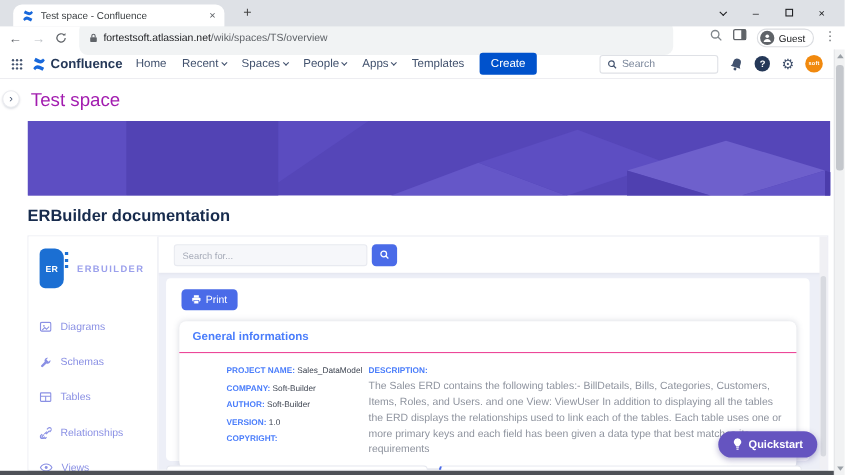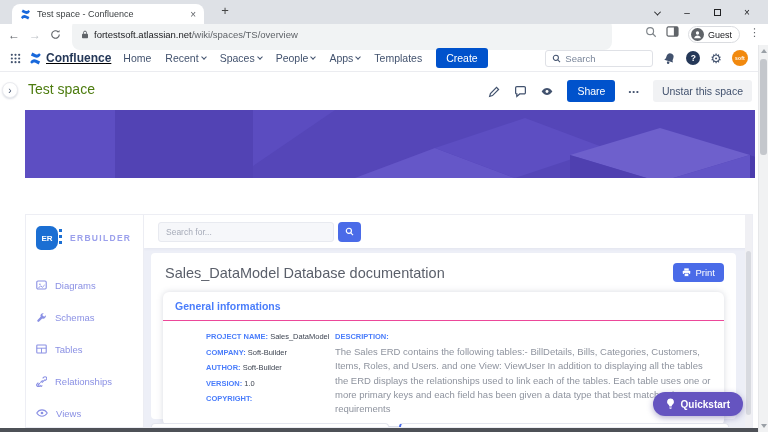--- a/index.html
+++ b/index.html
@@ -25,54 +25,54 @@
   .urlpill { width:540px; height:31px; background:#F1F3F4; border-radius:8px; display:flex; align-items:center; gap:5px; padding:0 9px; margin-left:2px; }
   .url { font-size:9.5px; white-space:nowrap; overflow:hidden; }
   .url .domain { color:#202124; } .url .path { color:#5F6368; }
   .abar-right { margin-left:auto; display:flex; align-items:flex-start; gap:9px; }
   .guest-pill { display:flex; align-items:center; gap:4px; border:1px solid #DADCE0; border-radius:9px; padding:1px 7px 1px 2px; }
   .guest-av { width:13px; height:13px; border-radius:50%; background:#5F6368; display:flex; align-items:center; justify-content:center; }
   .guest-label { font-size:9px; color:#202124; }
 
   
   .conf-nav { height:27px; background:#fff; border-bottom:1px solid #EBECF0; display:flex; align-items:center; padding:0 10px; margin-right:10px; }
-  .conf-logo { display:flex; align-items:center; gap:4px; margin:0 12px 0 8px;text-decoration:underline; }
+  .conf-logo { display:flex; align-items:center; gap:4px; margin:0 12px 0 8px; }
   .conf-logo b { font-size:12px; color:#253858; font-weight:700; }
   .conf-menu { display:flex; align-items:center; gap:14px; font-size:10.5px; color:#42526E; }
   .conf-item { display:flex; align-items:center; gap:3px; cursor:default; }
   .caret { width:4px; height:4px; border-right:1.2px solid #42526E; border-bottom:1.2px solid #42526E; transform:rotate(45deg); margin-top:-2px; }
   .create-btn { background:#0052CC; color:#fff; font-size:10.5px; padding:4px 10px; border-radius:3px; border:none; margin-left:14px; }
   .conf-right { margin-left:auto; display:flex; align-items:center; gap:10px; }
   .conf-search { width:108px; height:17px; border:1px solid #DFE1E6; border-radius:3px; display:flex; align-items:center; gap:4px; padding:0 6px; }
   .conf-search input { border:none; outline:none; width:80px; font-size:9.5px; color:#42526E; background:transparent; }
   .conf-search input::placeholder { color:#7A869A; }
   .help-circle { width:14px; height:14px; border-radius:50%; background:#253858; color:#fff; font-size:8.5px; font-weight:700; display:flex; align-items:center; justify-content:center; }
   .conf-avatar { width:16px; height:16px; border-radius:50%; background:#F1890E; color:#fff; font-size:5px; font-weight:700; display:flex; align-items:center; justify-content:center; letter-spacing:.2px; }
 
   
   .page { position:absolute; top:72px; left:0; right:10px; bottom:0; background:#fff; }
   .page-header { position:relative; height:38px; }
   .expand-btn { position:absolute; left:2px; top:10px; width:16px; height:16px; border-radius:50%; background:#fff;
                 border:1px solid #EBECF0; box-shadow:0 1px 2px rgba(9,30,66,.15); color:#42526E; font-size:10px;
                 display:flex; align-items:center; justify-content:center; }
-  .space-title { position:absolute; left:28px; top:9px; font-size:14px; font-weight:500; color:#4d7c0f; }
+  .space-title { position:absolute; left:28px; top:9px; font-size:17px; font-weight:500; color:#a21caf; }
   .header-actions { position:absolute; right:6px; top:8px; display:flex; align-items:center; gap:13px; }
   .share-btn { background:#0052CC; color:#fff; font-size:10.5px; padding:5px 10px; border-radius:3px; border:none; }
   .more-dots { font-size:8px; color:#42526E; letter-spacing:1px; }
   .unstar-btn { background:#F1F2F4; color:#42526E; font-size:10.5px; padding:5px 9px; border-radius:3px; border:none; }
 
   .banner { position:absolute; left:25px; top:38px; width:730px; height:68px; overflow:hidden; }
 
   .content-heading { position:absolute; left:25px; top:116px; font-size:15px; font-weight:700; color:#172B4D; }
 
   
   .app { position:absolute; left:25px; top:142px; width:728px; bottom:4px; display:flex; border:1px solid #EDEEF4; background:#fff; }
   .app-sidebar { width:118px; background:#fff; border-right:1px solid #ECEDF3; padding:11px 10px; flex-shrink:0; }
   .brand-row { display:flex; align-items:center; gap:6px; }
-  .er-badge { width:22px; height:24px; background:#1B6FD3; border-radius:5px 8px 8px 5px; color:#fff; font-size:8px; font-weight:700;
+  .er-badge { width:22px; height:36px; background:#1B6FD3; border-radius:5px 8px 8px 5px; color:#fff; font-size:8px; font-weight:700;
               display:flex; align-items:center; justify-content:center; position:relative; }
   .er-badge::after { content:""; position:absolute; right:-4px; top:3px; width:3px; height:17px;
                      background:repeating-linear-gradient(#1B6FD3 0 3px, transparent 3px 6px); }
   .brand-name { font-size:8.5px; color:#9BA0EC; letter-spacing:1.3px; font-weight:700; }
   .side-menu { margin-top:30px; }
   .side-item { display:flex; gap:8px; color:#8A90E4; font-size:9.5px; margin-bottom:21px; }
 
   .app-main { flex:1; background:#EDEFF7; position:relative; overflow:hidden; }
   .app-searchbar { height:33px; background:#fff; box-shadow:0 1px 3px rgba(60,70,110,.06); display:flex; align-items:center; padding:0 14px; }
   .app-search-input { width:176px; height:20px; background:#F6F7FA; border:1px solid #E8EAF0; border-radius:3px;
@@ -251,58 +251,38 @@
     <span class="help-circle">?</span>
     <span style="font-size:13px;color:#42526E;line-height:1;">⚙</span>
     <span class="conf-avatar">soft</span>
   </div>
 </div>
 
 <div class="page">
   <div class="page-header">
     <div class="expand-btn">›</div>
     <div class="space-title">Test space</div>
-    <div class="header-actions">
-      <span style="display:flex;">
-        <svg width="13" height="13" viewBox="0 0 16 16">
-            <path d="M2 14l1-3.5L10.5 3l2.5 2.5L5.5 13 2 14z" fill="none" stroke="#42526E" stroke-width="1.5"></path>
-          </svg>
-      </span>
-      <span style="display:flex;">
-        <svg width="13" height="13" viewBox="0 0 16 16">
-            <path d="M2 3.5A1.5 1.5 0 0 1 3.5 2h9A1.5 1.5 0 0 1 14 3.5v6a1.5 1.5 0 0 1-1.5 1.5H7l-3.5 3v-3h-.5A1.5 1.5 0 0 1 2 9.5z" fill="none" stroke="#42526E" stroke-width="1.5"></path>
-          </svg>
-      </span>
-      <span style="display:flex;">
-        <svg width="14" height="13" viewBox="0 0 16 16">
-            <path d="M1.5 8S4 3.8 8 3.8 14.5 8 14.5 8 12 12.2 8 12.2 1.5 8 1.5 8z" fill="#42526E"></path>
-            <circle cx="8" cy="8" r="1.8" fill="#fff"></circle>
-          </svg>
-      </span>
-      <button class="share-btn">Share</button>
-      <span class="more-dots">•••</span>
-      <button class="unstar-btn">Unstar this space</button>
-    </div>
   </div>
 
   <div class="banner">
     <svg width="730" height="68" viewBox="0 0 730 68" preserveAspectRatio="none">
       <rect width="730" height="68" fill="#5546B8"></rect>
       <polygon points="0,0 90,0 90,68 0,68" fill="#5D4EC2"></polygon>
       <polygon points="90,0 228,0 228,68 90,68" fill="#5243B4"></polygon>
       <polygon points="228,0 310,0 228,56" fill="#5B4CC0"></polygon>
       <polygon points="330,68 410,38 490,68" fill="#6557C8"></polygon>
       <polygon points="490,68 410,38 500,8 580,38" fill="#5D4EC2"></polygon>
       <polygon points="545,45 635,18 725,45 635,72" fill="#6E60CC"></polygon>
       <polygon points="635,72 725,45 815,72 725,99" fill="#6254C6"></polygon>
       <polygon points="725,45 815,72 815,140 725,113" fill="#4B3CAC"></polygon>
       <polygon points="545,45 635,72 635,140 545,113" fill="#4F40B0"></polygon>
     </svg>
   </div>
 
+  <div class="content-heading">ERBuilder documentation</div>
 
   <div class="app">
     <div class="app-sidebar">
       <div class="brand-row">
         <span class="er-badge">ER</span>
         <span class="brand-name" style="margin-left:6px;">ERBUILDER</span>
       </div>
       <div class="side-menu">
         <div class="side-item">
           <svg width="11" height="10" viewBox="0 0 14 12">
@@ -349,21 +329,20 @@
         <button class="app-search-btn">
           <svg width="9" height="9" viewBox="0 0 14 14">
               <circle cx="6" cy="6" r="4" fill="none" stroke="#fff" stroke-width="1.8"></circle>
               <line x1="9" y1="9" x2="12.5" y2="12.5" stroke="#fff" stroke-width="1.8"></line>
             </svg>
         </button>
       </div>
 
       <div class="doc-card">
         <div class="doc-head">
-          <span class="doc-title">Sales_DataModel Database documentation</span>
           <button class="print-btn">
             <svg width="9" height="9" viewBox="0 0 12 12">
                 <rect x="3" y="0.5" width="6" height="3" fill="#fff"></rect>
                 <rect x="1" y="3.5" width="10" height="4.5" rx="1" fill="#fff"></rect>
                 <rect x="3" y="7" width="6" height="4" fill="#fff" stroke="#4A6BE8" stroke-width="0.8"></rect>
               </svg>
             <span>Print</span>
           </button>
         </div>
 

